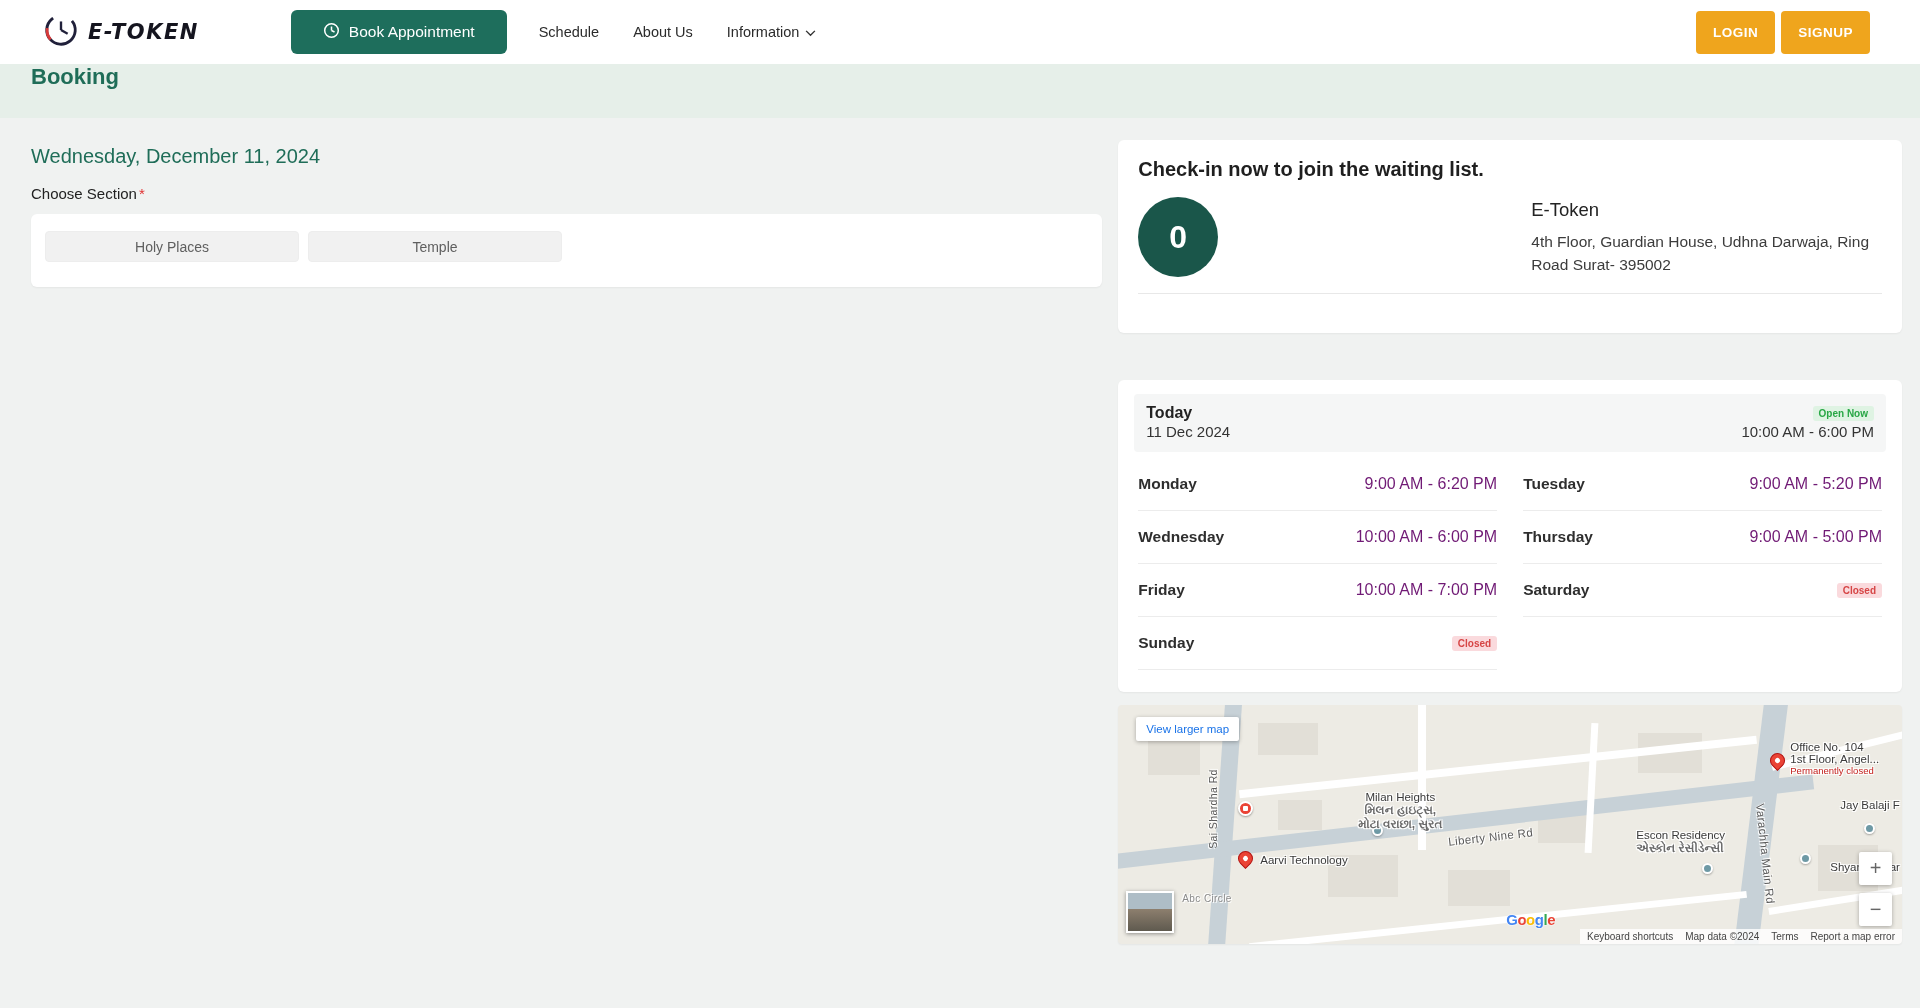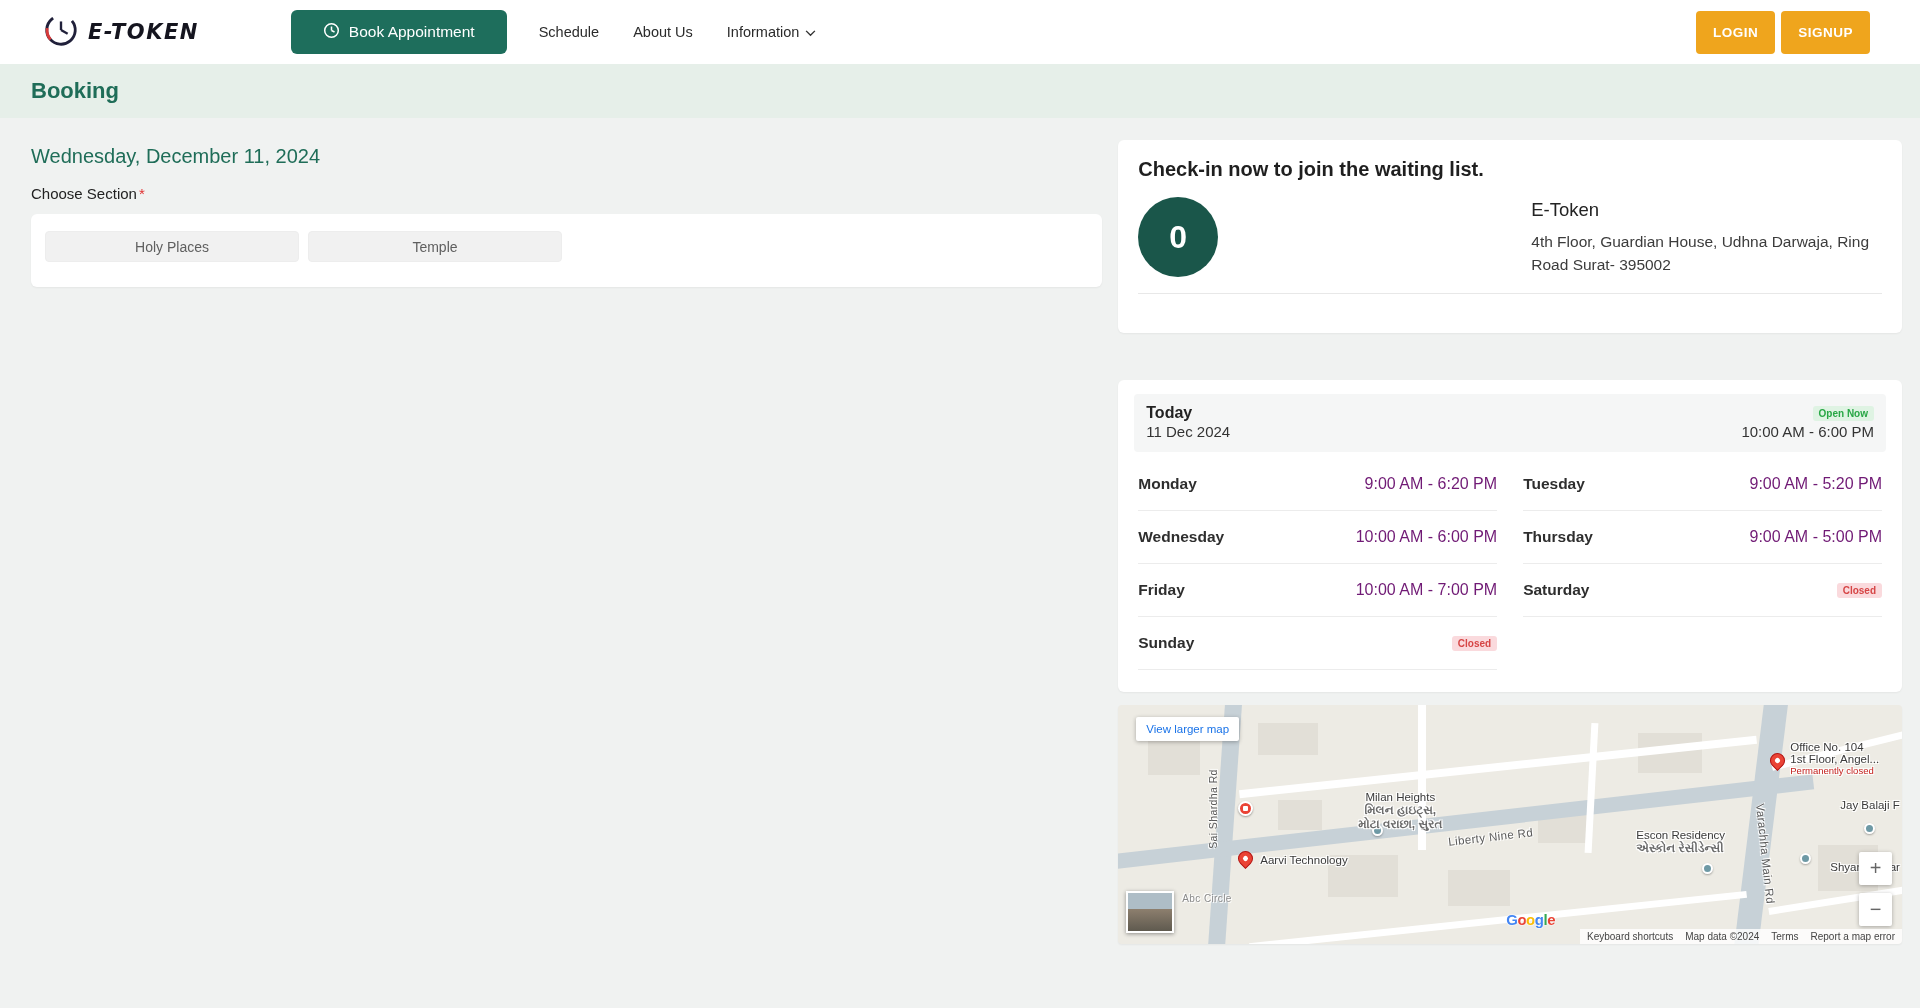--- a/index.html
+++ b/index.html
@@ -10,21 +10,21 @@
   header { height:64px; background:#ffffff; display:flex; align-items:center; padding:0 50px 0 42px; position:relative; z-index:5; }
   .logo { display:flex; align-items:center; gap:8px; cursor:pointer; }
   .logo-text { font-family:"DejaVu Sans", sans-serif; font-style:italic; font-weight:bold; font-size:21px; letter-spacing:1.5px; color:#15151f; }
   .btn-book { margin-left:92px; height:44px; padding:0 32px; background:#1e6e5c; color:#fff; border:none; border-radius:6px; font-size:15.5px; font-family:inherit; display:flex; align-items:center; gap:9px; cursor:pointer; }
   nav { display:flex; align-items:center; gap:34px; margin-left:32px; }
   nav a { font-size:14.5px; color:#2b2b2b; text-decoration:none; font-weight:500; cursor:pointer; display:flex; align-items:center; gap:6px; }
   .auth { margin-left:auto; display:flex; gap:6px; }
   .btn-amber { height:43px; padding:0 17px; background:#efa51d; color:#fff; border:none; border-radius:4px; font-size:13.5px; font-weight:bold; letter-spacing:.5px; font-family:inherit; cursor:pointer; }
 
   
-  .page-bar { height:54px; background:#e6efe9; display:flex; align-items:center; padding:0 31px; }
+  .page-bar { height:54px; background:#e6efe9; display:flex; align-items:flex-start; padding:0 31px; }
   .page-bar h1 { font-size:22px; font-weight:600; color:#1f6d58; }
 
   
   main { display:flex; padding:0 18px 0 31px; gap:16px; }
   .left-col { width:1073px; }
   .right-col { width:785px; display:flex; flex-direction:column; }
   .card { background:#fff; border-radius:6px; box-shadow:0 1px 2px rgba(0,0,0,.05); }
 
   .date-heading { margin-top:27px; font-size:20px; font-weight:500; color:#1f6d58; }
   .choose-label { margin-top:17px; font-size:15px; color:#222; }

